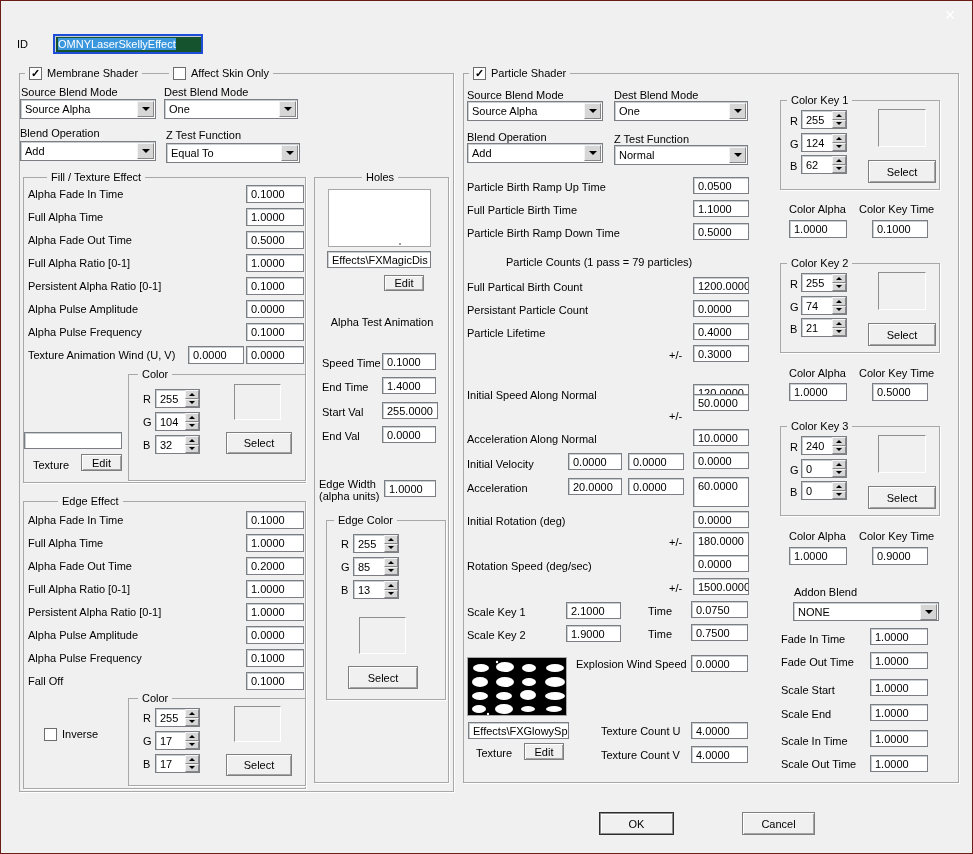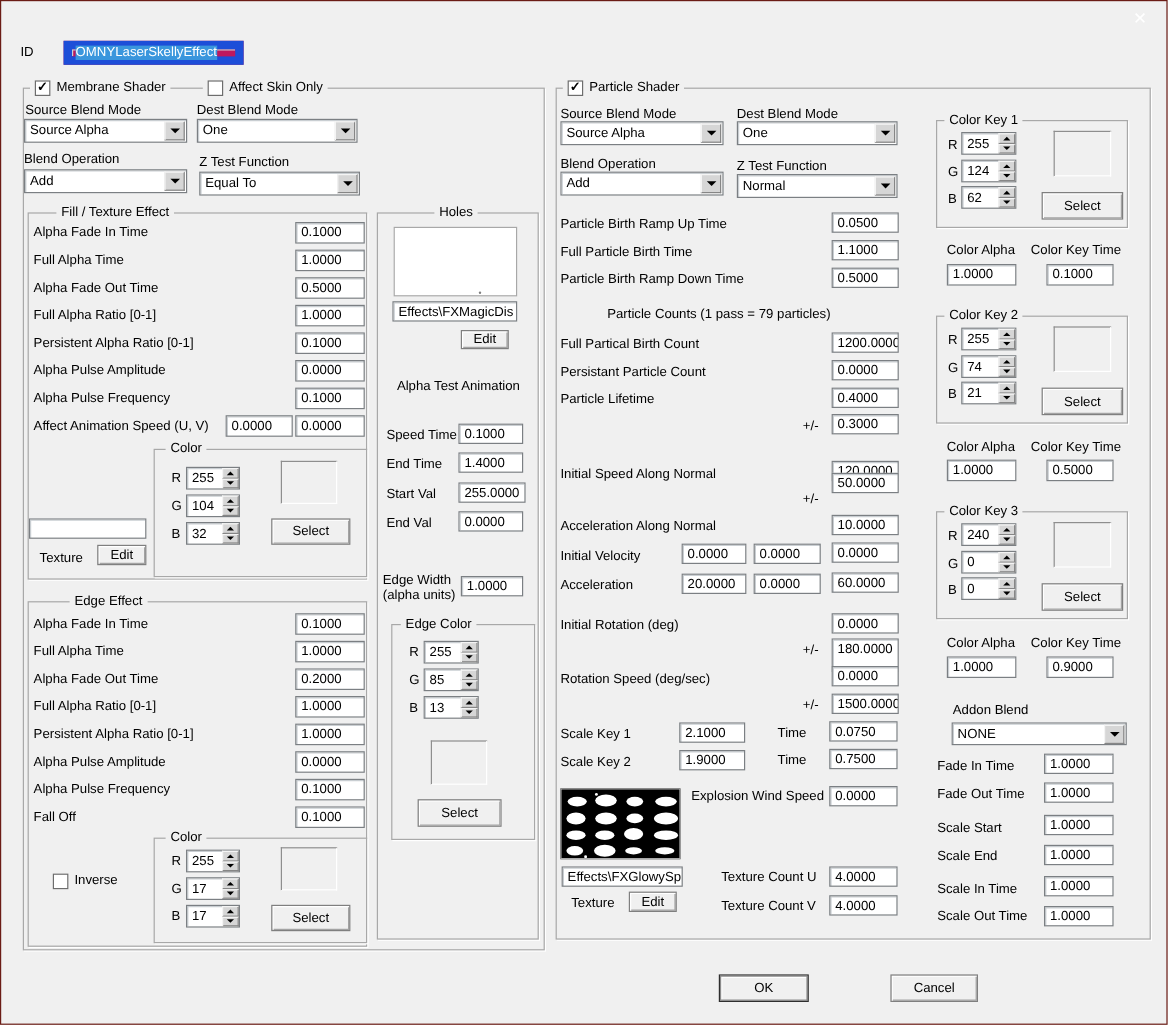--- a/index.html
+++ b/index.html
@@ -36,21 +36,21 @@
         border-bottom-color:#868686; display:flex; align-items:center; justify-content:center; }
   .tri-u2 { width:0; height:0; border-left:3px solid transparent; border-right:3px solid transparent; border-bottom:3px solid #000; }
   .tri-d2 { width:0; height:0; border-left:3px solid transparent; border-right:3px solid transparent; border-top:3px solid #000; }
   .btn { position:absolute; background:#f0f0f0; border:1px solid #7f7f7f;
          box-shadow:inset 1px 1px 0 #ffffff, inset -1px -1px 0 #a3a3a3;
          display:flex; align-items:center; justify-content:center; font-size:11px; cursor:default; }
   .btn-default { border:1px solid #2e2e2e; box-shadow:inset 0 0 0 1px #8c8c8c, inset 2px 2px 0 #fff; }
   .swatch { position:absolute; background:#f0f0f0; border-top:1px solid #8e8e8e; border-left:1px solid #8e8e8e;
             border-bottom:1px solid #fff; border-right:1px solid #fff; }
   .preview { position:absolute; border:1px solid #a8a8a8; overflow:hidden; }
-  .id-input { position:absolute; background:#be185d; border:7px solid #1d4ed8;
+  .id-input { position:absolute; background:#14532d; border:2px solid #1d4ed8;
               box-shadow:inset 1px 1px 0 #c9ced2; display:flex; align-items:center; padding:0 3px; }
   .id-sel { background:#3a96dd; color:#fff; white-space:nowrap; }
 </style>
 </head>
 <body>
 
 <div class="window">
 
   <div class="close-btn">✕</div>
 
@@ -108,21 +108,21 @@
   <div class="lbl" style="left:27px;top:233px">Alpha Fade Out Time</div>
   <div class="val" style="left:245px;top:230px;width:58px">0.5000</div>
   <div class="lbl" style="left:27px;top:256px">Full Alpha Ratio [0-1]</div>
   <div class="val" style="left:245px;top:253px;width:58px">1.0000</div>
   <div class="lbl" style="left:27px;top:279px">Persistent Alpha Ratio [0-1]</div>
   <div class="val" style="left:245px;top:276px;width:58px">0.1000</div>
   <div class="lbl" style="left:27px;top:302px">Alpha Pulse Amplitude</div>
   <div class="val" style="left:245px;top:299px;width:58px">0.0000</div>
   <div class="lbl" style="left:27px;top:325px">Alpha Pulse Frequency</div>
   <div class="val" style="left:245px;top:322px;width:58px">0.1000</div>
-  <div class="lbl" style="left:27px;top:348px">Affect Animation Speed (U, V)</div>
+  <div class="lbl" style="left:27px;top:348px">Texture Animation Wind (U, V)</div>
   <div class="val" style="left:187px;top:345px;width:56px">0.0000</div>
   <div class="val" style="left:245px;top:345px;width:58px">0.0000</div>
 
   <div class="grp" style="left:127px;top:373px;width:178px;height:107px"></div>
   <div class="leg" style="left:137px;top:367px">Color</div>
   <div class="lbl" style="left:142px;top:392px">R</div>
   <div class="spin" style="left:154px;top:388px;width:45px">
     <span class="spin-txt">255</span>
     <span class="spin-btns">
         <span class="sb">
@@ -351,21 +351,21 @@
   <div class="lbl" style="left:466px;top:432px">Acceleration Along Normal</div>
   <div class="val" style="left:692px;top:428px;width:56px;height:17px">10.0000</div>
 
   <div class="lbl" style="left:466px;top:457px">Initial Velocity</div>
   <div class="val" style="left:567px;top:452px;width:54px;height:17px">0.0000</div>
   <div class="val" style="left:627px;top:452px;width:56px;height:17px">0.0000</div>
   <div class="val" style="left:692px;top:451px;width:56px;height:17px">0.0000</div>
   <div class="lbl" style="left:466px;top:481px">Acceleration</div>
   <div class="val" style="left:567px;top:477px;width:54px;height:17px">20.0000</div>
   <div class="val" style="left:627px;top:477px;width:56px;height:17px">0.0000</div>
-  <div class="val" style="left:692px;top:476px;width:56px;height:17px">60.0000</div>
+  <div class="val" style="left:692px;top:476px;width:56px;height:30px">60.0000</div>
 
   <div class="lbl" style="left:466px;top:514px">Initial Rotation (deg)</div>
   <div class="val" style="left:692px;top:510px;width:56px;height:17px">0.0000</div>
   <div class="lbl" style="left:668px;top:535px">+/-</div>
   <div class="val" style="left:692px;top:531px;width:56px;height:28px">180.0000</div>
   <div class="lbl" style="left:466px;top:559px">Rotation Speed (deg/sec)</div>
   <div class="val" style="left:692px;top:554px;width:56px;height:17px">0.0000</div>
   <div class="lbl" style="left:668px;top:581px">+/-</div>
   <div class="val" style="left:692px;top:577px;width:56px;height:17px">1500.0000</div>
 

